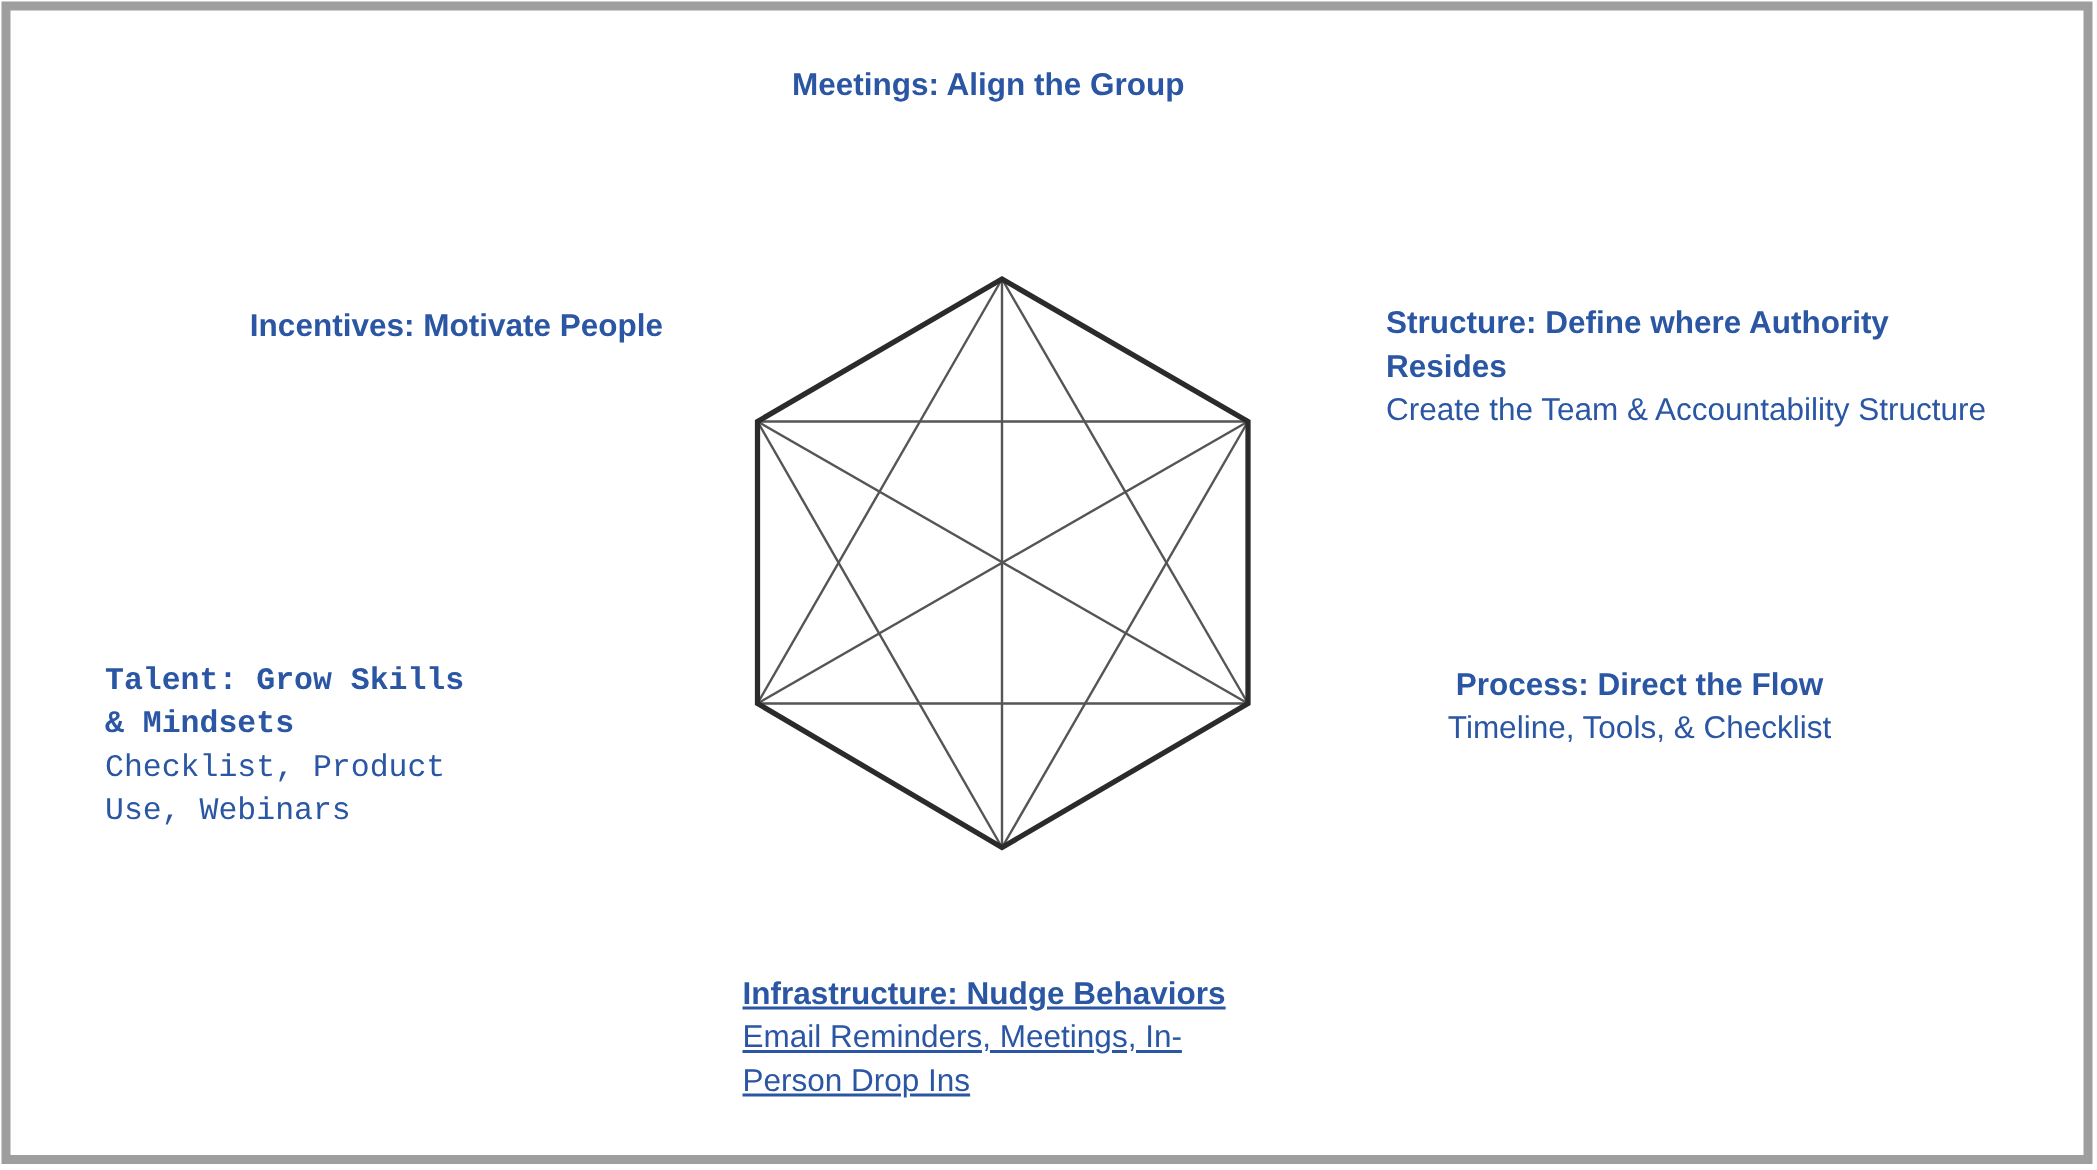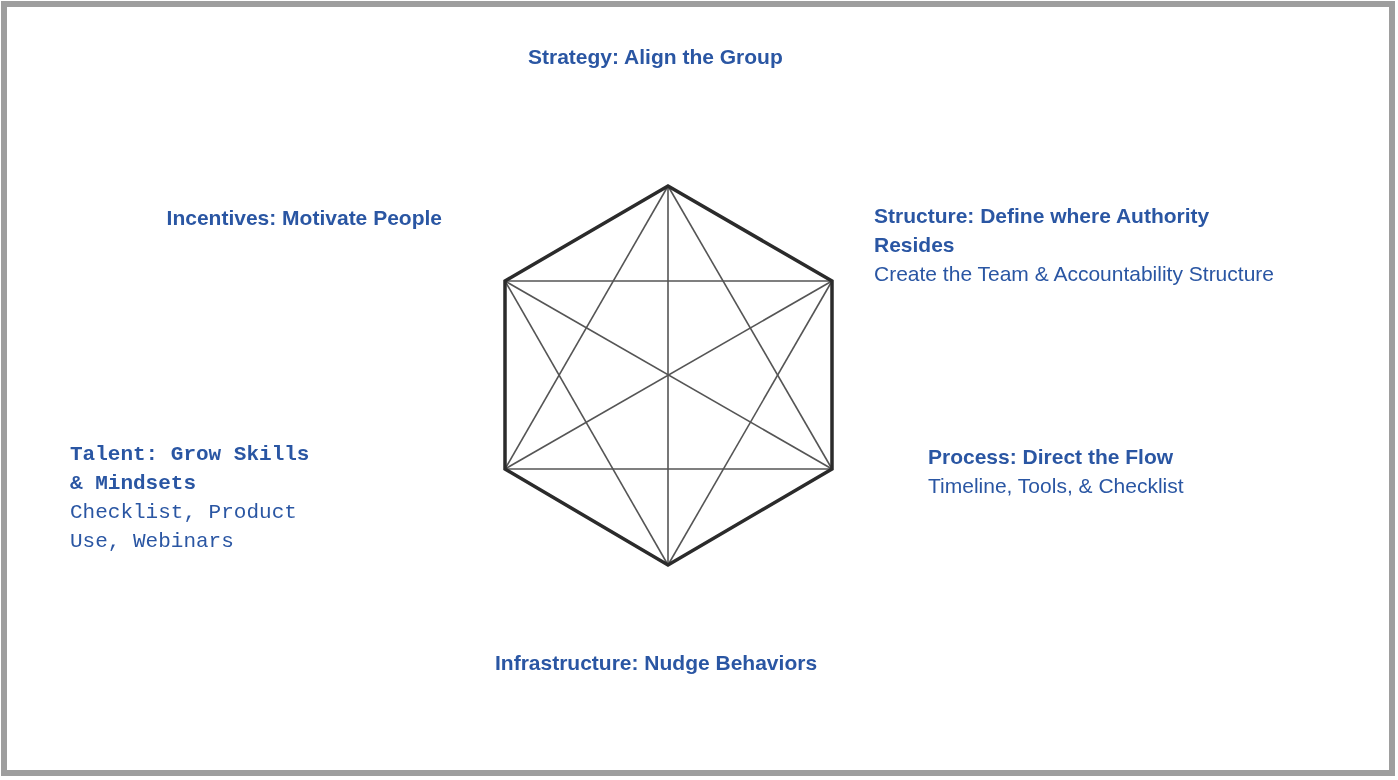--- a/index.html
+++ b/index.html
@@ -25,35 +25,36 @@
     <line x1="505" y1="281" x2="832" y2="469"></line>
     <line x1="505" y1="281" x2="668" y2="565"></line>
     <line x1="832" y1="281" x2="505" y2="469"></line>
     <line x1="832" y1="281" x2="668" y2="565"></line>
     <line x1="505" y1="469" x2="832" y2="469"></line>
   </g>
   <polygon points="668,186 832,281 832,469 668,565 505,469 505,281" fill="none" stroke="#2b2b2b" stroke-width="3.5" stroke-linejoin="miter"></polygon>
 </svg>
 
 <div class="label" style="left:528px; top:42px; width:330px;">
-  <span class="title">Strategy: Align the Group</span>
+  <span class="title">Meetings: Align the Group</span>
 </div>
 
-<div class="label" style="left:874px; top:201px; width:410px;">
+<div class="label" style="left:924px; top:201px; width:410px;">
   <span class="title">Structure: Define where Authority Resides</span>
   <span class="desc">Create the Team &amp; Accountability Structure</span>
 </div>
 
-<div class="label" style="left:928px; top:442px; width:330px;">
+<div class="label" style="left:928px; top:442px; width:330px;text-align:center;">
   <span class="title">Process: Direct the Flow</span>
   <span class="desc">Timeline, Tools, &amp; Checklist</span>
 </div>
 
-<div class="label" style="left:495px; top:648px; width:320px;">
+<div class="label" style="left:495px; top:648px; width:320px;text-decoration:underline;">
   <span class="title" style="white-space:nowrap;">Infrastructure: Nudge Behaviors</span>
+  <span class="desc">Email Reminders, Meetings, In-Person Drop Ins</span>
 </div>
 
 <div class="label" style="left:70px; top:440px; width:260px;font-family:Liberation Mono, monospace;">
   <span class="title">Talent: Grow Skills &amp; Mindsets</span>
   <span class="desc">Checklist, Product Use, Webinars</span>
 </div>
 
 <div class="label" style="left:62px; top:203px; width:380px;text-align:right;">
   <span class="title">Incentives: Motivate People</span>
 </div>

